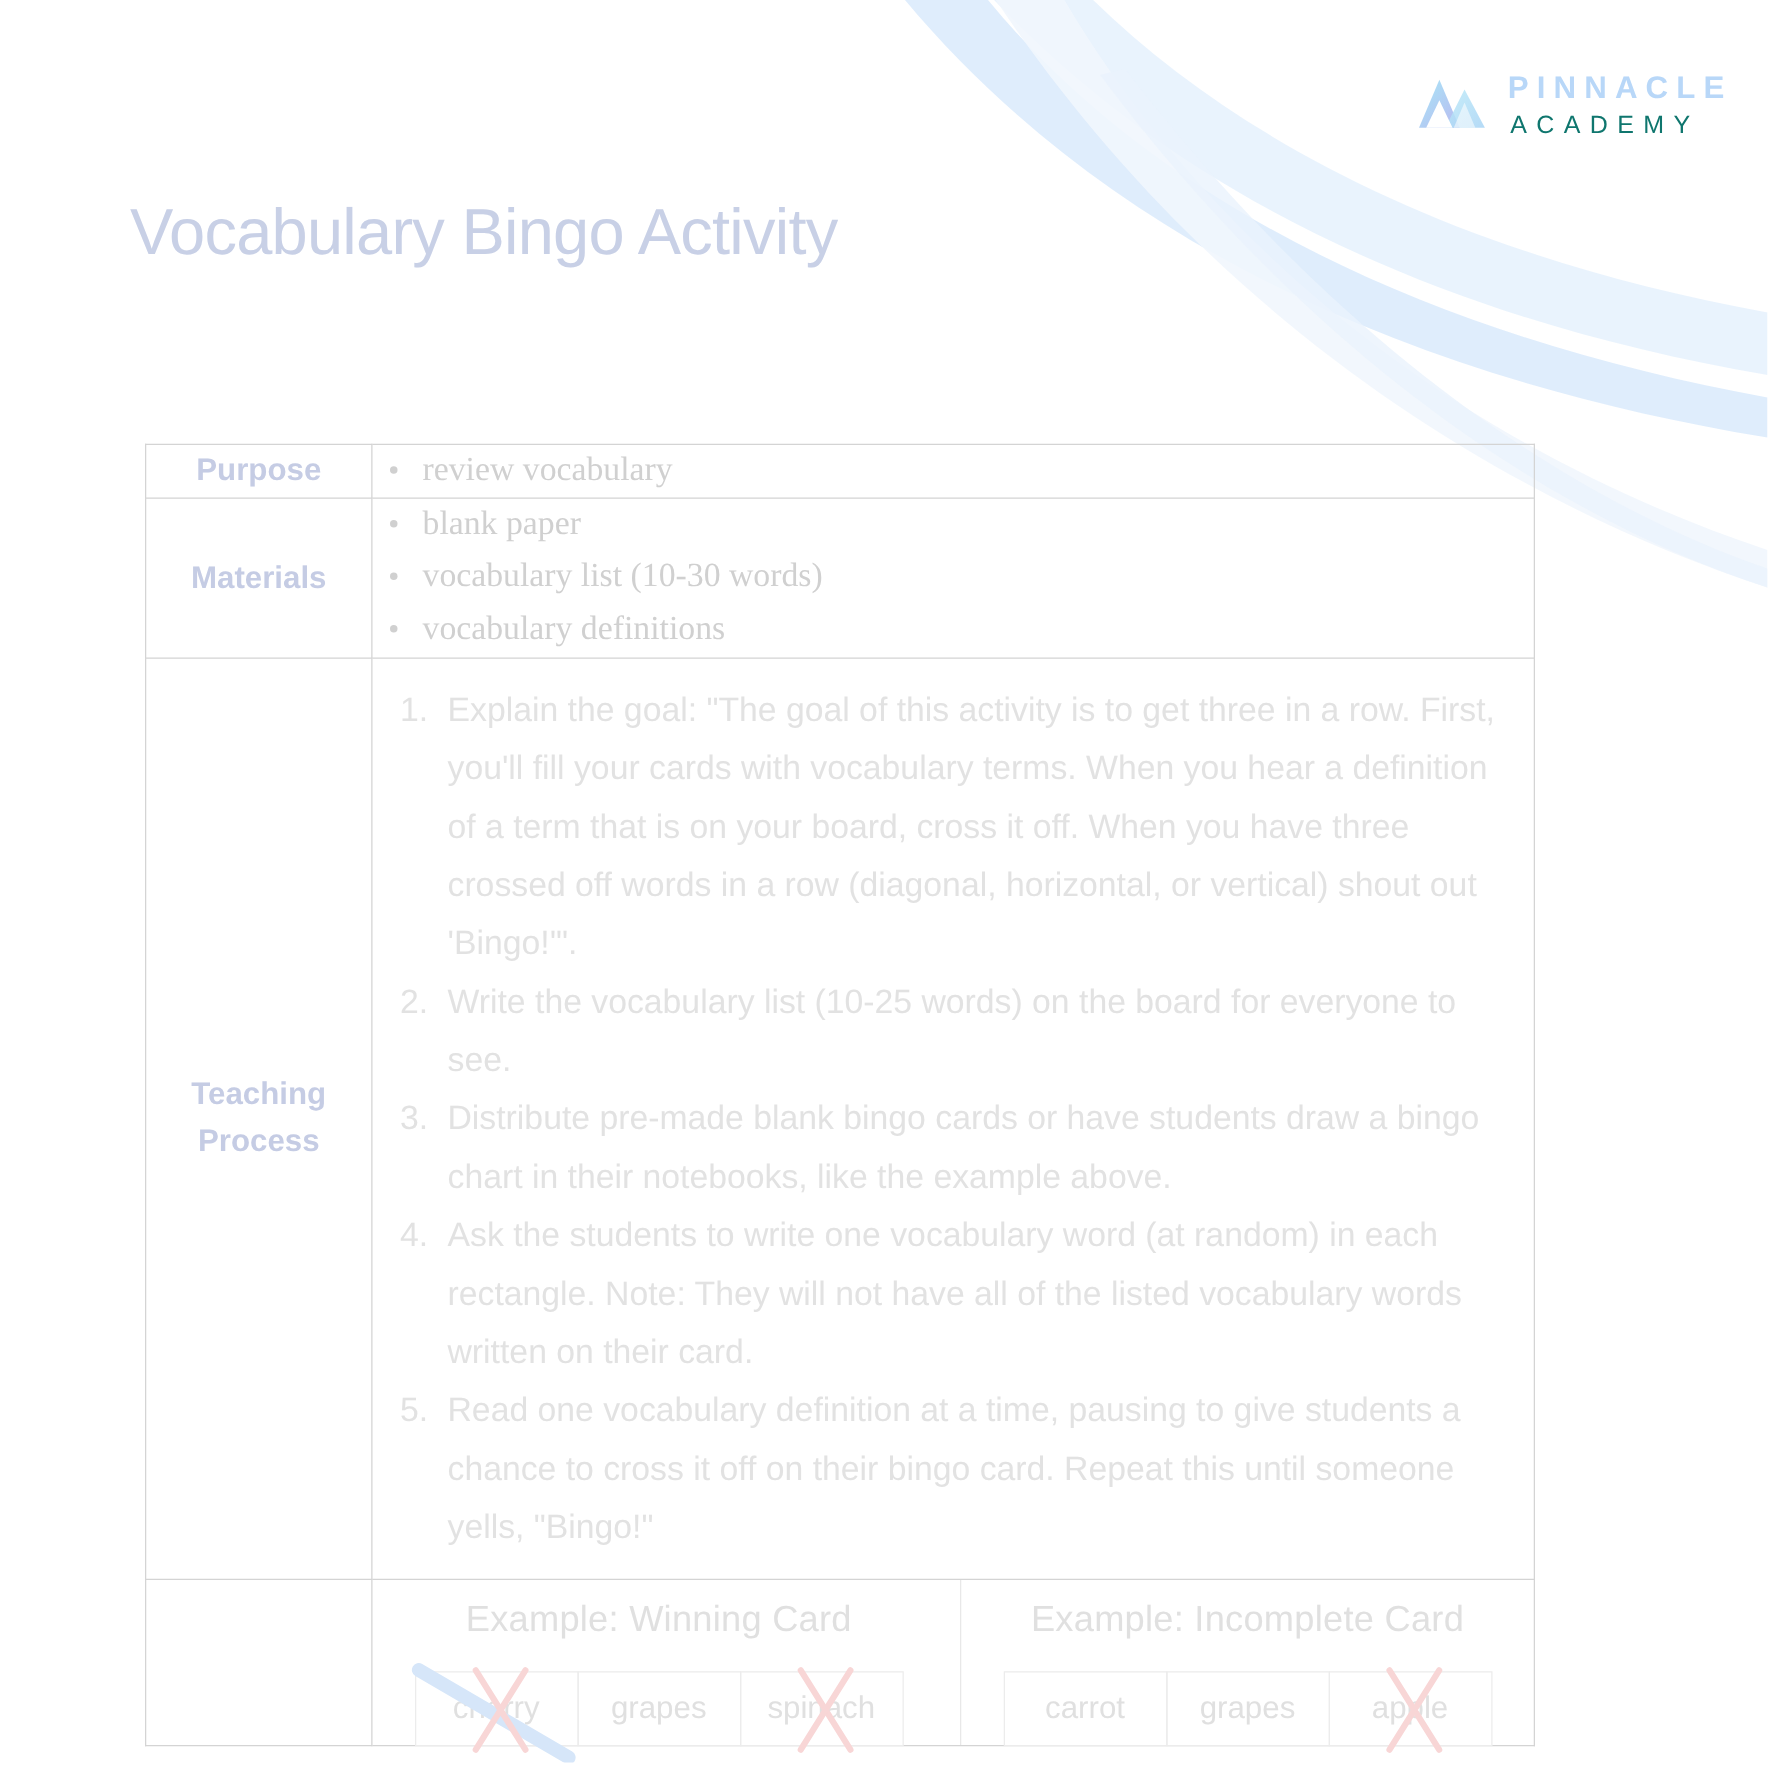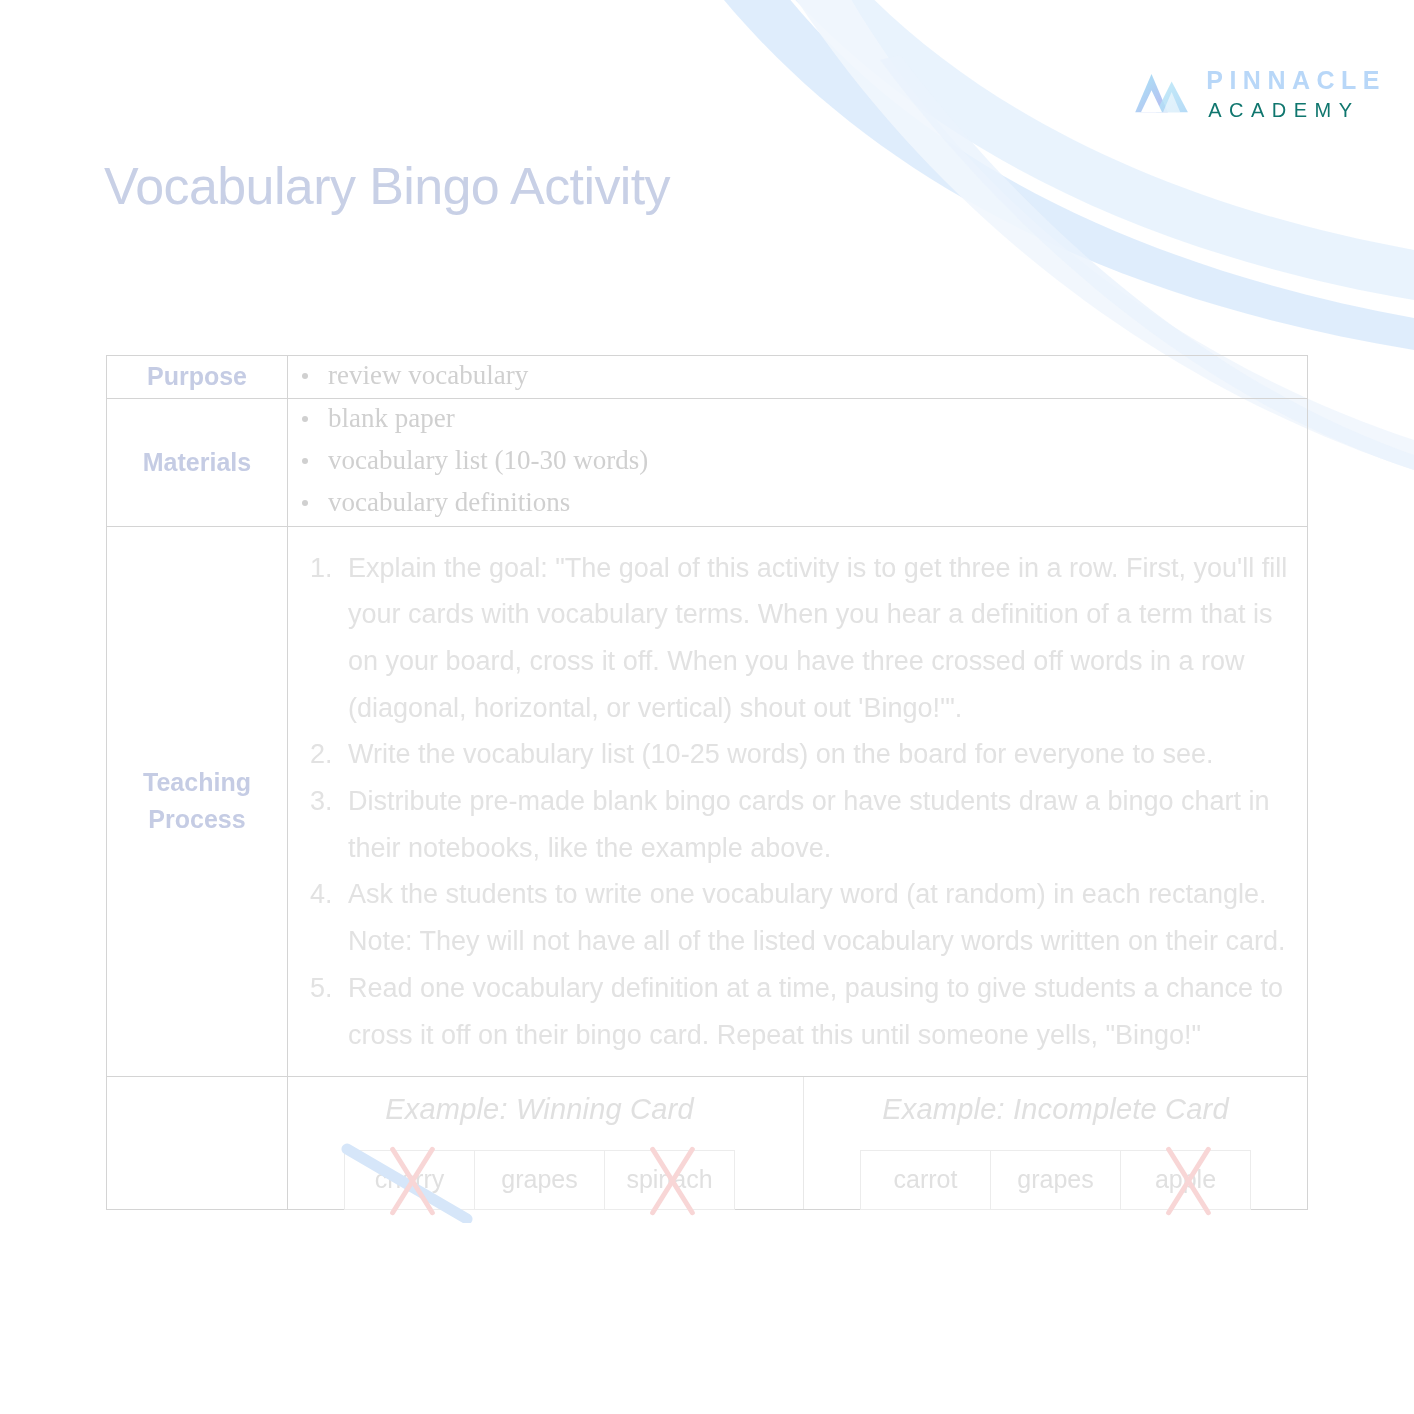--- a/index.html
+++ b/index.html
@@ -21,21 +21,21 @@
     position: absolute;
     top: 0; left: 0;
     width: 1414px; height: 1414px;
     pointer-events: none;
     z-index: 0;
   }
 
   
   .logo {
     position: absolute;
-    top: 68px;
+    top: 58px;
     right: 28px;
     display: flex;
     align-items: center;
     gap: 14px;
     z-index: 3;
   }
   .logo-mark { width: 58px; height: 46px; flex: none; }
   .logo-words { display: flex; flex-direction: column; line-height: 1; }
   .logo-name {
     font-size: 25px;
@@ -71,23 +71,23 @@
     font-weight: normal;
     color: #c8d0e6;
     letter-spacing: -0.6px;
     line-height: 1.1;
     margin: 18px 0 0 0;
   }
 
   
   .tips-table {
     position: absolute;
-    left: 106px;
+    left: 116px;
     top: 355px;
-    width: 1202px;
+    width: 1112px;
     border-collapse: collapse;
     z-index: 2;
     table-layout: fixed;
   }
   .tips-table td {
     border: 1px solid #d4d4d4;
     vertical-align: middle;
     padding: 0;
   }
   .label-cell {
@@ -180,21 +180,20 @@
     flex: 1;
     padding: 16px 10px 0 10px;
     text-align: center;
     position: relative;
   }
   .example-col.right-col {
     border-left: 1px solid #e8e8e8;
     margin-left: 12px;
   }
   .example-title {
-    font-style: italic;
     font-size: 29px;
     color: #e0e0e0;
     letter-spacing: 0.2px;
     margin-bottom: 24px;
   }
   .card-grid {
     display: grid;
     grid-template-columns: repeat(3, 130px);
     justify-content: center;
   }

